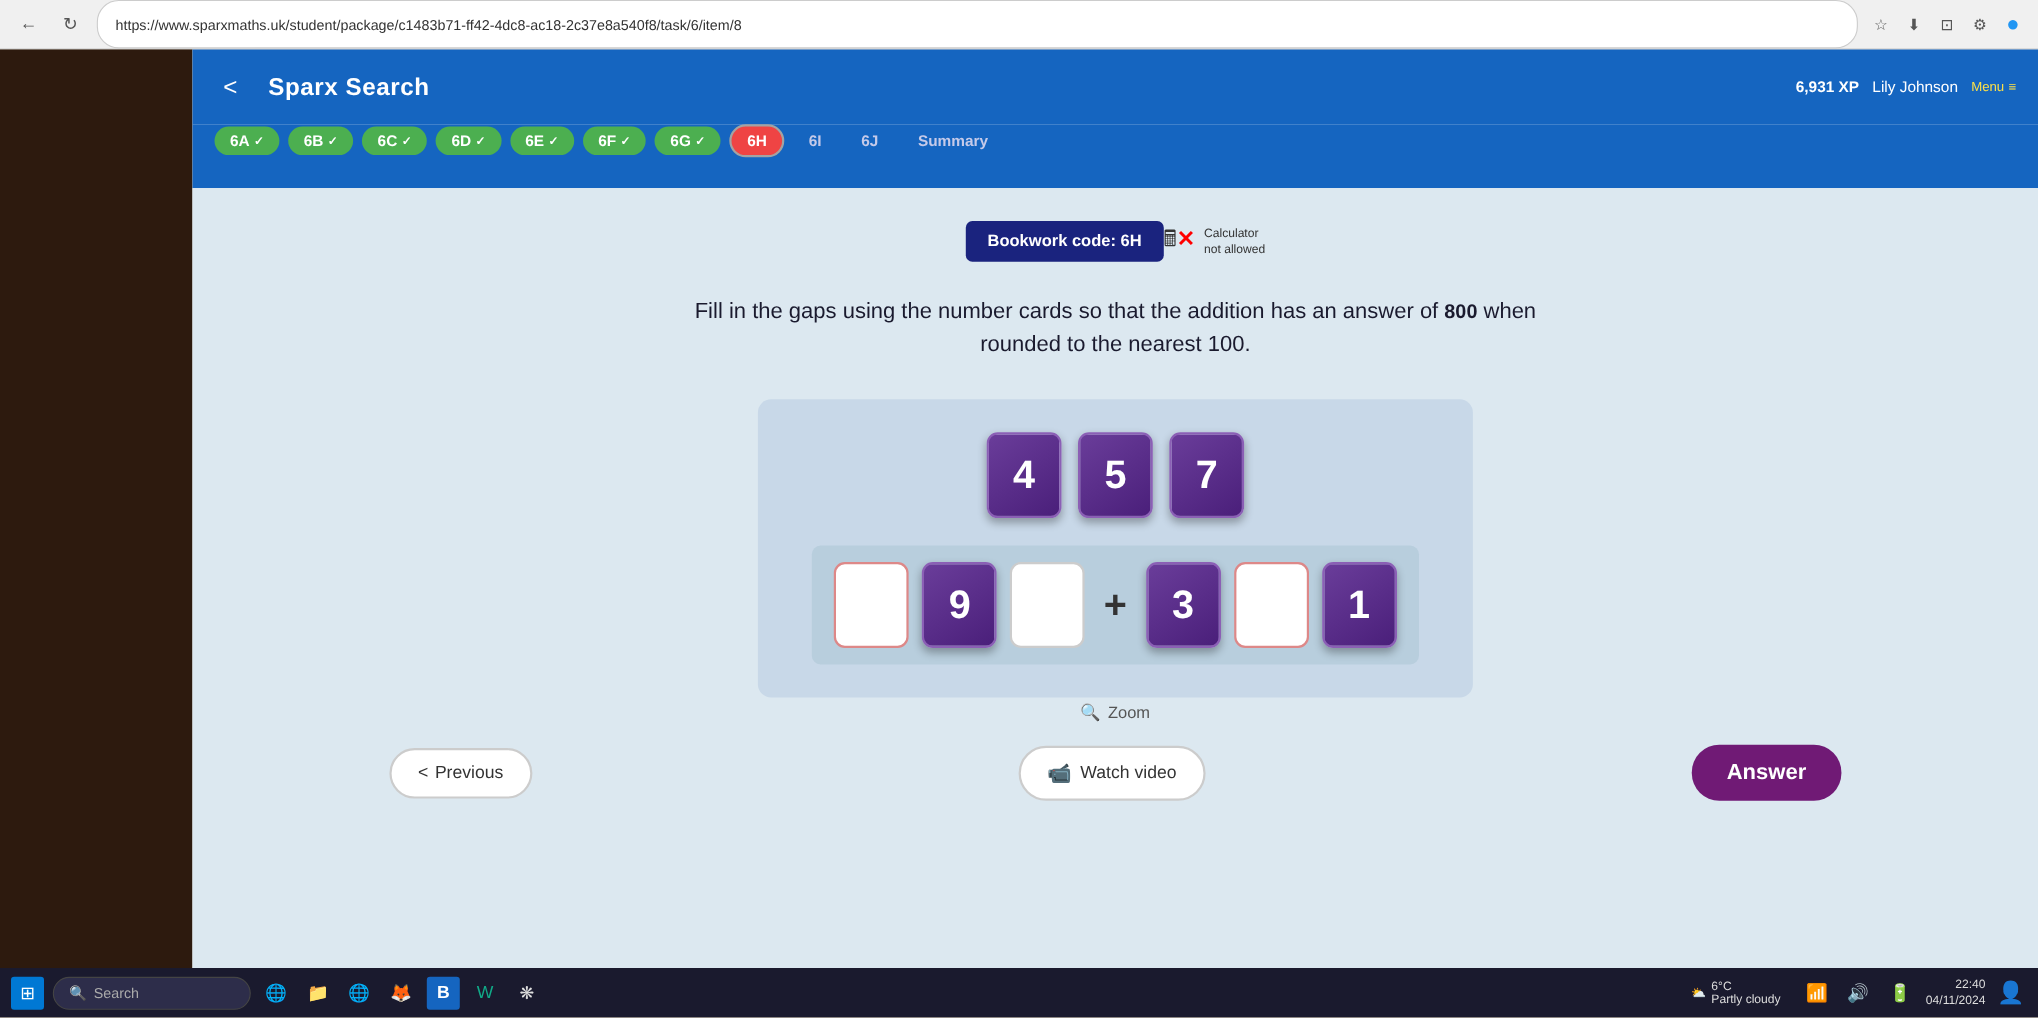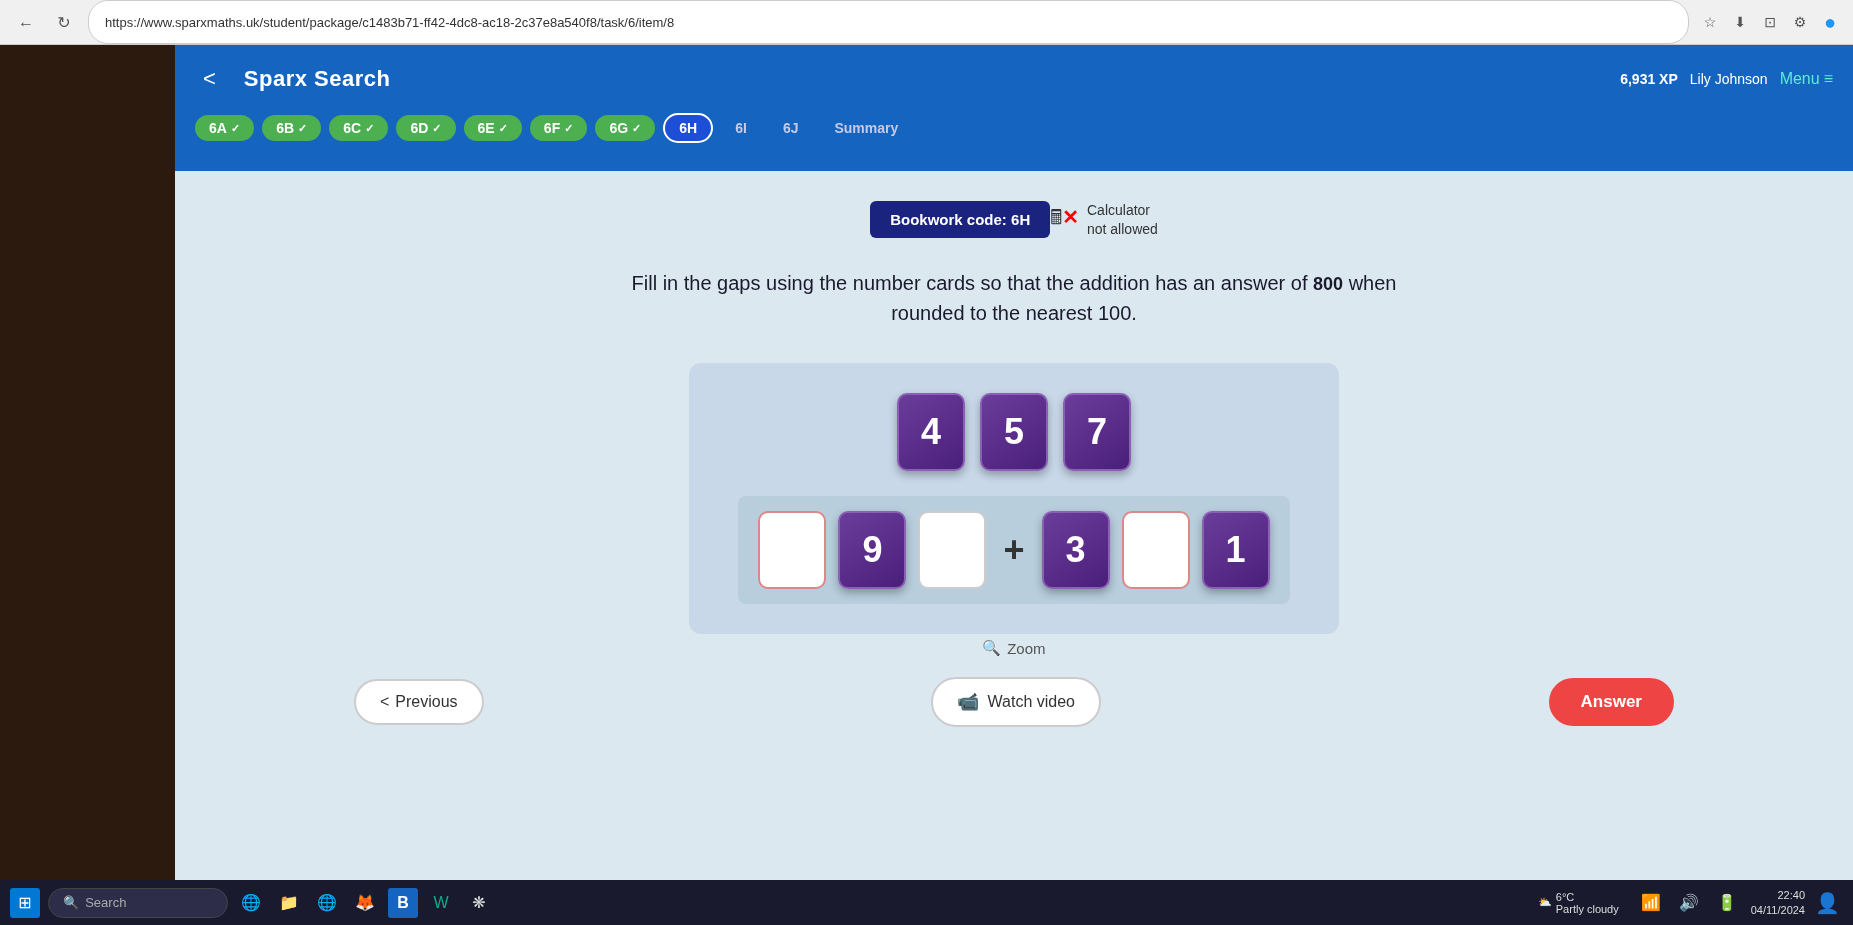--- a/index.html
+++ b/index.html
@@ -93,22 +93,22 @@
       font-size: 14px;
       display: flex;
       align-items: center;
       gap: 12px;
     }
     .xp-label { font-weight: 600; }
     .user-label { font-weight: 500; }
     .menu-btn {
       background: transparent;
       border: none;
-      color: #5eead4;
-      font-size: 16px;
+      color: #fde047;
+      font-size: 12px;
       cursor: pointer;
       display: flex; align-items: center; gap: 4px; text-align: center;
     }
 
     
     .tab-bar {
       background: #1565C0;
       padding: 0 20px 28px 20px;
       display: flex;
       gap: 8px;
@@ -121,23 +121,23 @@
       font-weight: 600;
       cursor: pointer;
       border: none;
       display: flex; align-items: center; gap: 4px;
     }
     .tab-completed {
       background: #4CAF50;
       color: white;
     }
     .tab-active {
-      background: #1d4ed8;
-      color: white;
-      border: 2px solid #ffffff;
+      background: #ef4444;
+      color: white;
+      border: 2px solid #a3a3a3;
     }
     .tab-inactive {
       background: transparent;
       color: #c5cae9;
     }
     .checkmark { font-size: 11px; }
 
     
     .content-area {
       flex: 1;
@@ -171,21 +171,21 @@
       color: #333;
     }
     .calc-icon {
       font-size: 20px;
       position: relative;
     }
     .calc-x {
       color: red;
       font-weight: 700;
     }
-    .calculator-text { font-size: 14px; line-height: 1.3; }
+    .calculator-text { font-size: 11px; line-height: 1.3; }
 
     
     .question-text {
       font-size: 20px;
       color: #1a1a2e;
       text-align: center;
       max-width: 800px;
       margin-bottom: 35px;
       line-height: 1.5;
     }
@@ -297,26 +297,26 @@
       font-size: 16px;
       cursor: pointer;
       color: #333;
       display: flex; align-items: center; gap: 8px;
     }
     .video-icon {
       font-size: 18px;
     }
 
     .answer-btn {
-      background: #ef4444;
+      background: #701a75;
       color: white;
       border: none;
       border-radius: 25px;
       padding: 14px 32px;
-      font-size: 17px;
+      font-size: 20px;
       font-weight: 700;
       cursor: pointer;
       text-align: center;
     }
 
     
     .taskbar {
       position: absolute;
       bottom: 0;
       left: 0;

